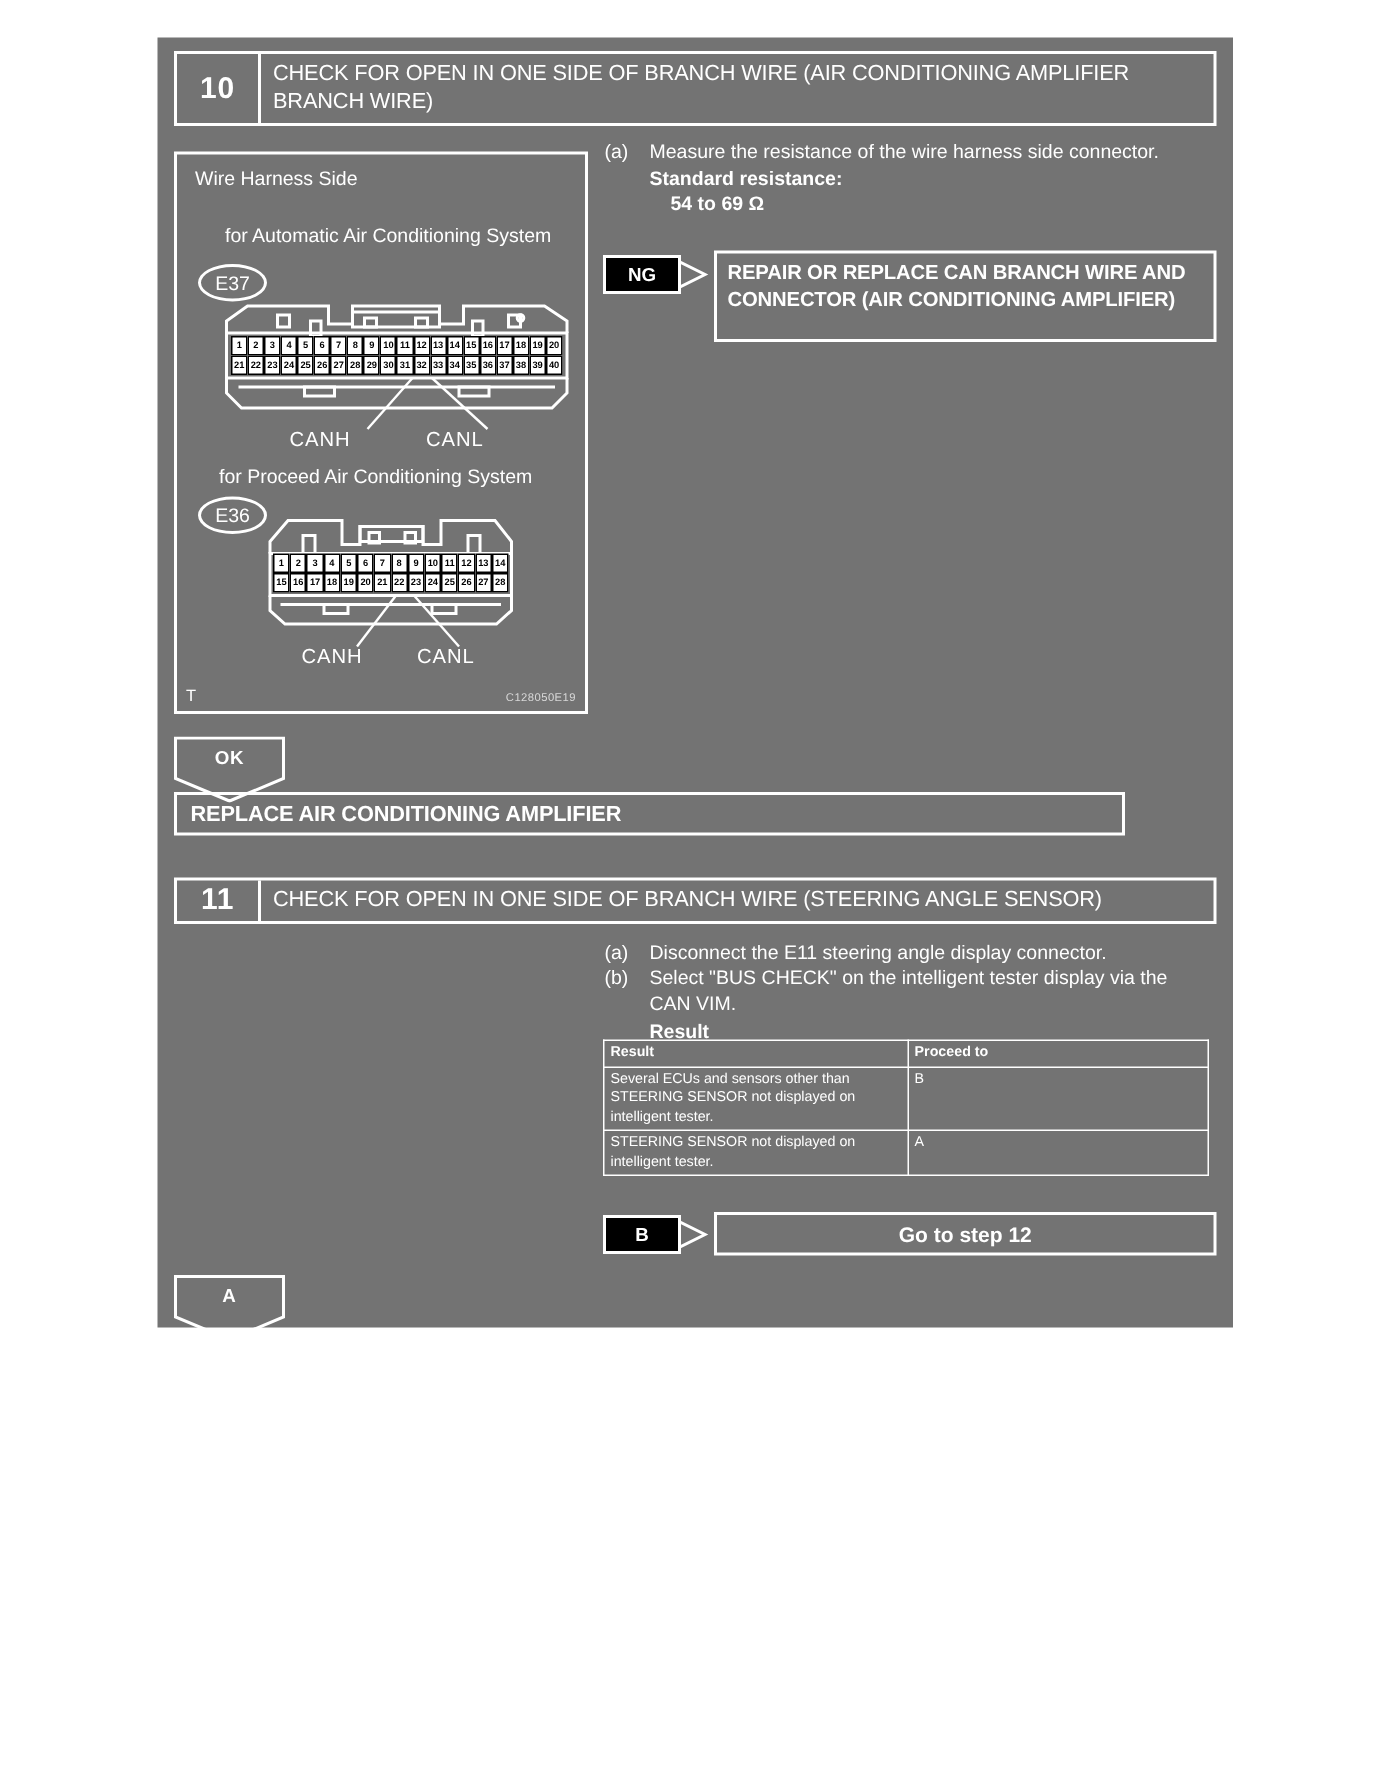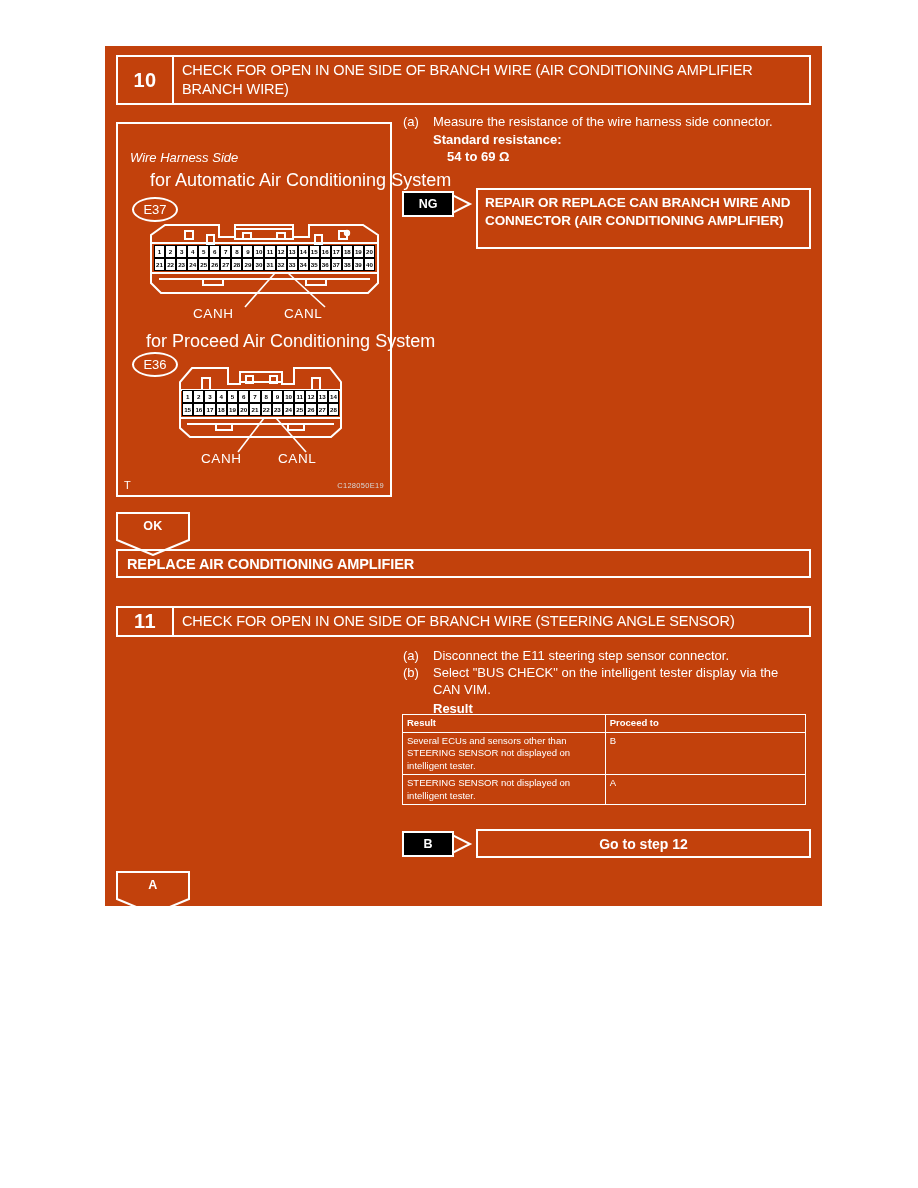--- a/index.html
+++ b/index.html
@@ -1,32 +1,32 @@
 <!DOCTYPE html>
 <html><head>
 <meta charset="utf-8">
 <style>
   html,body{margin:0;padding:0;background:#ffffff;}
   body{width:918px;height:1188px;font-family:"Liberation Sans",sans-serif;position:relative;overflow:hidden;}
 
   
-  #page{position:absolute;left:105px;top:25px;width:717px;height:860px;background:#c2410c;color:#ffffff;margin-top:21px;}
+  #page{position:absolute;left:105px;top:25px;width:717px;height:860px;background:#737373;color:#ffffff;}
 
   
   .step-head{position:absolute;border:2px solid #ffffff;display:flex;box-sizing:border-box;}
   .step-num{width:54px;flex:0 0 54px;border-right:2px solid #ffffff;display:flex;align-items:center;justify-content:center;
             font-size:20px;font-weight:bold;letter-spacing:.5px;}
   .step-title{flex:1;display:flex;align-items:center;padding:0 8px;font-size:14.5px;font-weight:normal;line-height:1.28;letter-spacing:-.1px;}
 
   
   #fig{position:absolute;left:11px;top:76px;width:276px;height:375px;border:2px solid #ffffff;box-sizing:border-box;}
   .fig-t{position:absolute;left:6px;bottom:4px;font-size:11px;}
   .fig-code{position:absolute;right:6px;bottom:5px;font-size:7.5px;letter-spacing:.3px;color:#d8d8d8;}
   .fig-lbl{position:absolute;font-size:13px;white-space:nowrap;}
-  .fig-sub{position:absolute;font-size:18px;white-space:nowrap;}
+  .fig-sub{position:absolute;font-size:13px;white-space:nowrap;}
 
   .oval{position:absolute;width:46px;height:25px;border:2px solid #ffffff;border-radius:50%;
         display:flex;align-items:center;justify-content:center;font-size:13px;box-sizing:border-box;}
 
   .pinlbl{position:absolute;font-size:13.5px;letter-spacing:.6px;white-space:nowrap;}
 
   .rarrow{position:absolute;}
   .rarrow .box{position:absolute;left:0;top:0;width:52px;height:26px;border:2px solid #ffffff;box-sizing:border-box;
                display:flex;align-items:center;justify-content:center;font-size:12.5px;font-weight:bold;background:#000;z-index:2;}
   .rarrow svg{position:absolute;left:44px;top:0;}
@@ -62,21 +62,21 @@
 
 <div id="page">
 
   <div class="step-head" style="left:11px;top:9px;width:695px;height:50px;">
     <div class="step-num">10</div>
     <div class="step-title">CHECK FOR OPEN IN ONE SIDE OF BRANCH WIRE (AIR CONDITIONING AMPLIFIER BRANCH WIRE)</div>
   </div>
 
   <div id="fig">
 
-    <div class="fig-lbl" style="left:12px;top:26px;font-style:italic;">Wire Harness Side</div>
+    <div class="fig-lbl" style="left:12px;top:8px;">Wire Harness Side</div>
 
     <div class="fig-sub" style="left:32px;top:46px;">for Automatic Air Conditioning System</div>
 
     <div class="oval" style="left:14px;top:73px;">E37</div>
 
     <svg style="position:absolute;left:29px;top:99px;" width="235" height="76" viewBox="0 0 235 76">
       <g fill="none" stroke="#ffffff" stroke-width="2">
 
         <path d="M4,20 L4,12 L18,2 L72,2 L72,14 L88,14 L88,2 L146,2 L146,14 L162,14 L162,2 L216,2 L231,12 L231,20"></path>
 
@@ -248,31 +248,31 @@
   </div>
   <div class="resultbox" style="left:371px;top:142px;width:335px;height:61px;">REPAIR OR REPLACE CAN BRANCH WIRE AND CONNECTOR (AIR CONDITIONING AMPLIFIER)</div>
 
   <div class="down-arrow" style="left:11px;top:466px;">
     <div class="lbl">OK</div>
     <svg width="74" height="44" viewBox="0 0 74 44">
       <path d="M1,1 L73,1 L73,28 L37,43 L1,28 Z" fill="none" stroke="#ffffff" stroke-width="2"></path>
     </svg>
   </div>
 
-  <div class="bigbar" style="left:11px;top:503px;width:695px;height:29px;">REPLACE AIR CONDITIONING AMPLIFIER</div>
+  <div class="bigbar" style="left:11px;top:503px;width:634px;height:29px;">REPLACE AIR CONDITIONING AMPLIFIER</div>
 
   <div class="step-head" style="left:11px;top:560px;width:695px;height:31px;">
     <div class="step-num">11</div>
     <div class="step-title">CHECK FOR OPEN IN ONE SIDE OF BRANCH WIRE (STEERING ANGLE SENSOR)</div>
   </div>
 
   <div class="instr" style="left:298px;top:601px;width:402px;">
     <div class="row">
       <div class="mk">(a)</div>
-      <div class="tx">Disconnect the E11 steering step sensor connector.</div>
+      <div class="tx">Disconnect the E11 steering angle display connector.</div>
     </div>
     <div class="row">
       <div class="mk">(b)</div>
       <div class="tx">Select "BUS CHECK" on the intelligent tester display via the CAN VIM.</div>
     </div>
     <div class="row" style="margin-top:2px;">
       <div class="mk"></div>
       <div class="tx bold">Result</div>
     </div>
   </div>

